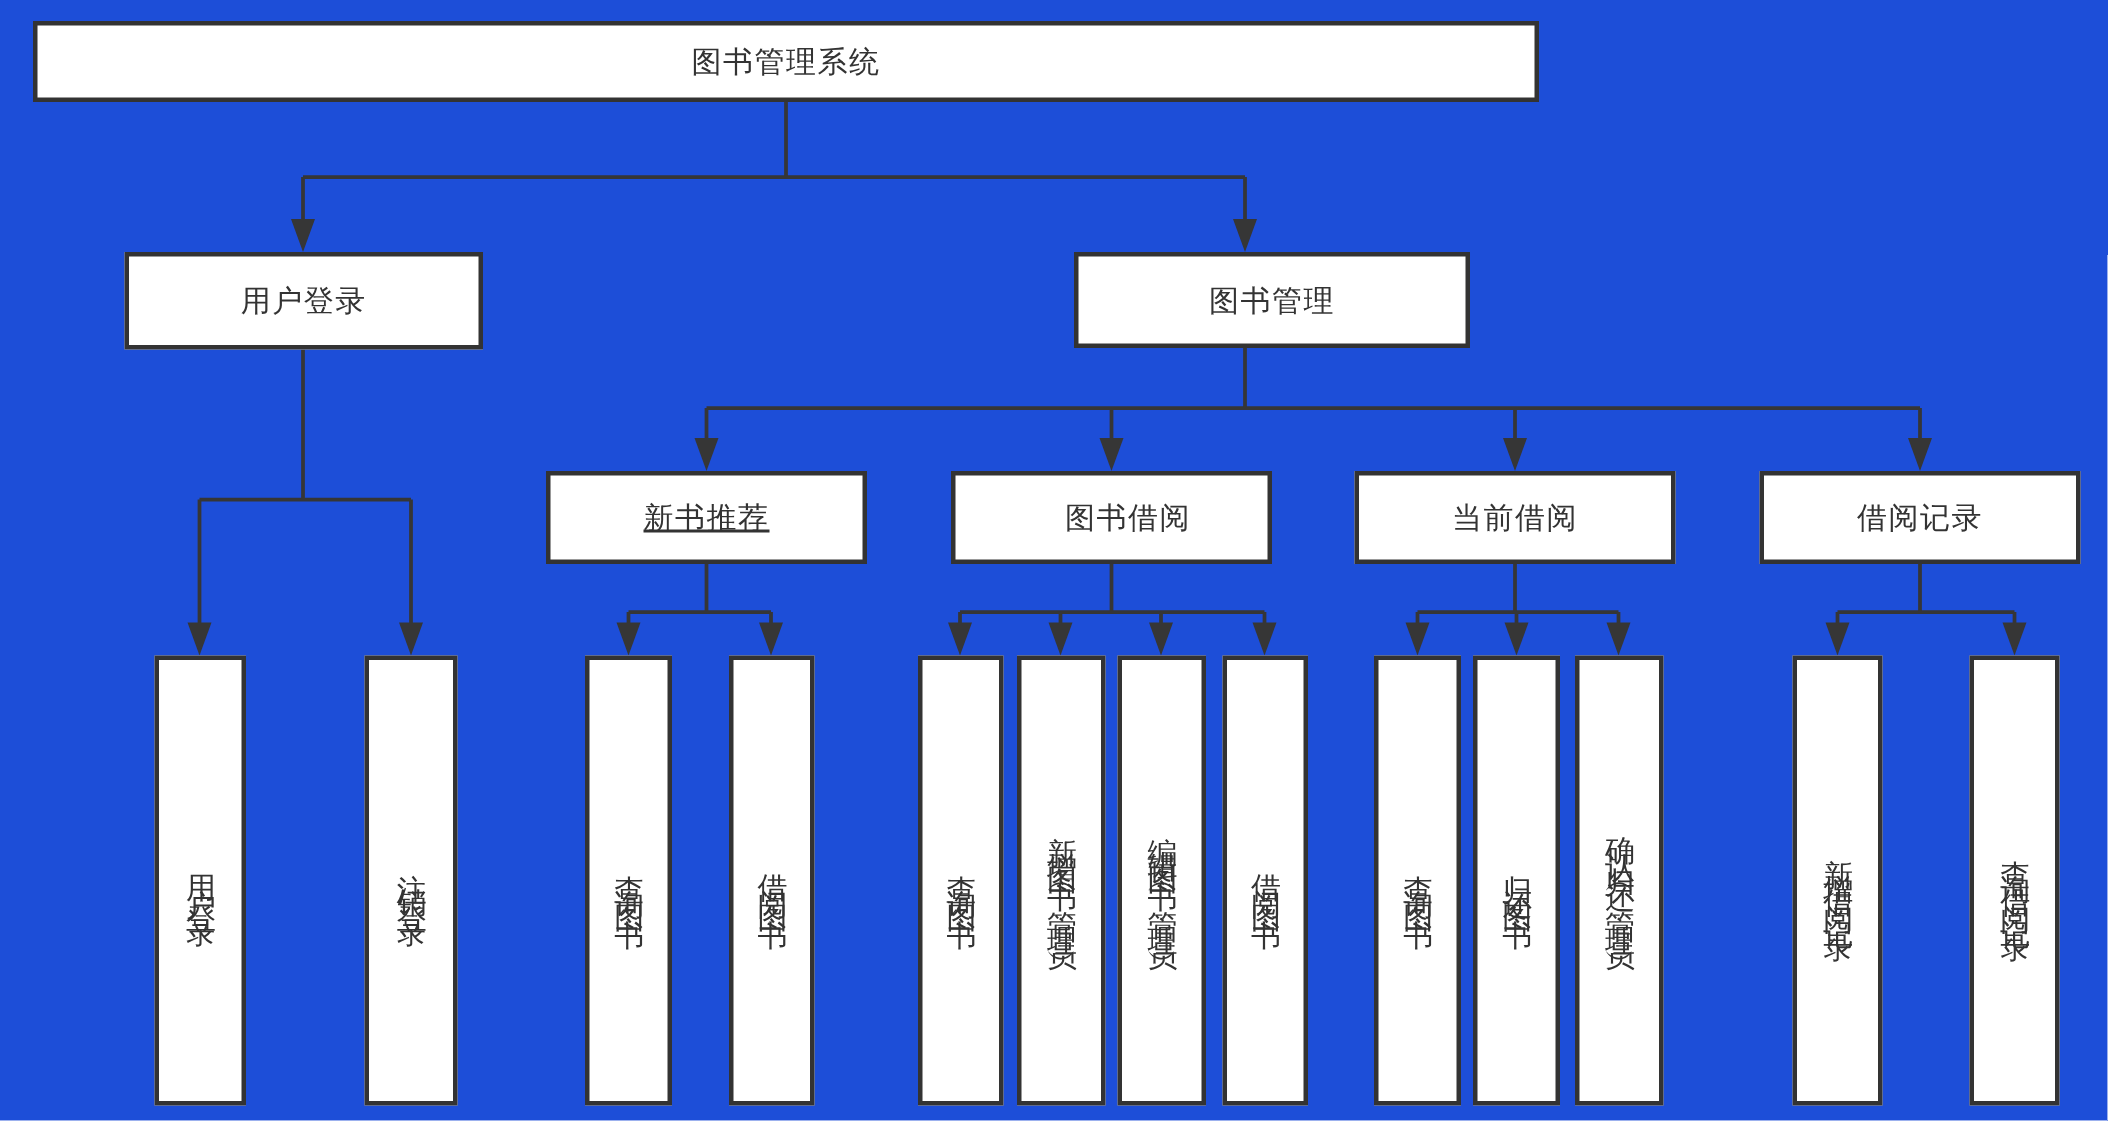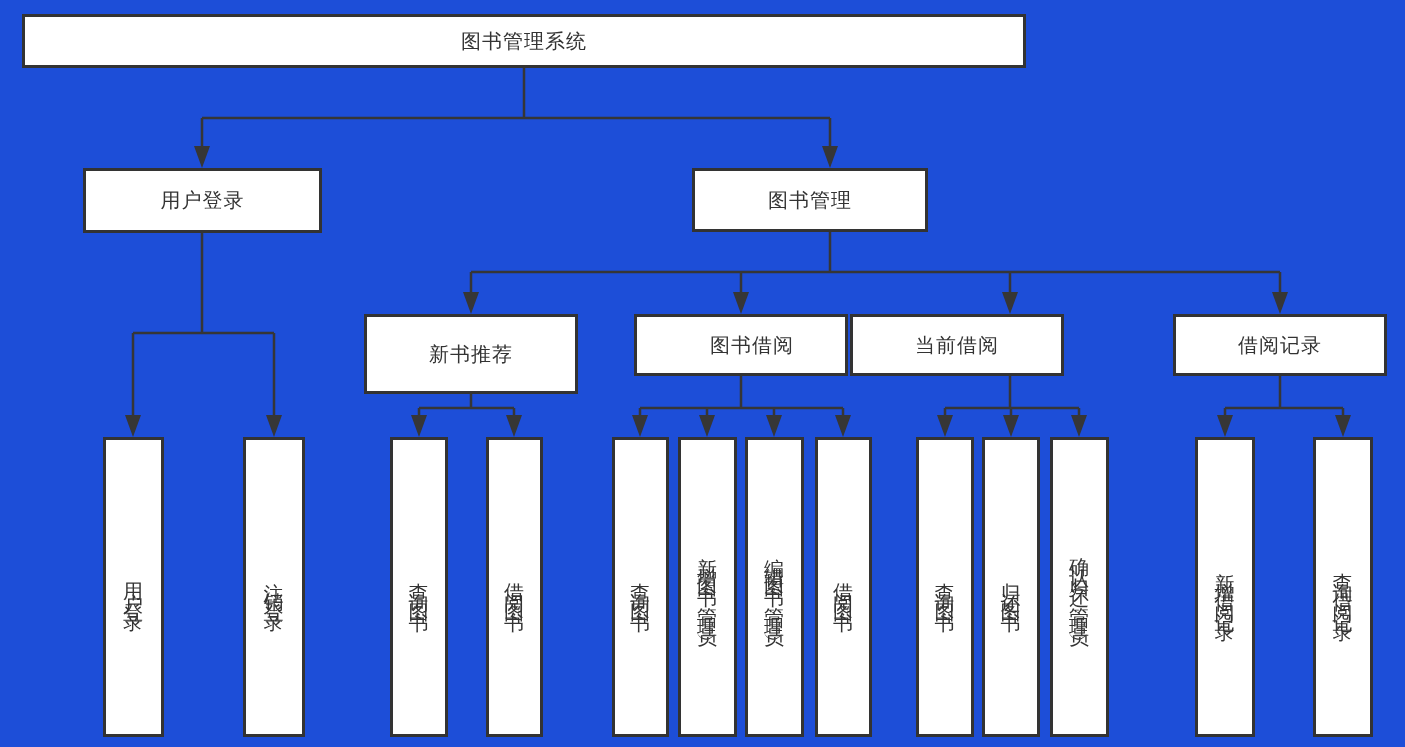--- a/index.html
+++ b/index.html
@@ -99,25 +99,25 @@
     <use href="#ah" x="945" y="437"></use>
     <use href="#ah" x="1011" y="437"></use>
     <use href="#ah" x="1079" y="437"></use>
     <use href="#ah" x="1225" y="437"></use>
     <use href="#ah" x="1343" y="437"></use>
   </svg>
 
   <div class="box h-label" style="left:22px; top:14px; width:1004px; height:54px;">图书管理系统</div>
 
   <div class="box h-label" style="left:83px; top:168px; width:239px; height:65px;">用户登录</div>
-  <div class="box h-label" style="left:692px; top:168px; width:236px; height:64px;">图书管理</div>
+  <div class="box h-label" style="left:716px; top:168px; width:264px; height:64px;">图书管理</div>
 
-  <div class="box h-label" style="left:364px; top:314px; width:214px; height:80px;">新书推荐</div>
+  <div class="box h-label" style="left:364px; top:314px; width:214px; height:62px;text-decoration:underline;">新书推荐</div>
   <div class="box h-label" style="left:634px; top:314px; width:214px; height:62px;padding-left:22px;">图书借阅</div>
-  <div class="box h-label" style="left:850px; top:314px; width:214px; height:62px;">当前借阅</div>
+  <div class="box h-label" style="left:903px; top:314px; width:214px; height:62px;">当前借阅</div>
   <div class="box h-label" style="left:1173px; top:314px; width:214px; height:62px;">借阅记录</div>
 
   <div class="box v-label" style="left:103px; top:437px; width:61px; height:300px;">用户登录</div>
   <div class="box v-label" style="left:243px; top:437px; width:62px; height:300px;">注销登录</div>
 
   <div class="box v-label" style="left:390px; top:437px; width:58px; height:300px;">查询图书</div>
   <div class="box v-label" style="left:486px; top:437px; width:57px; height:300px;">借阅图书</div>
 
   <div class="box v-label" style="left:612px; top:437px; width:57px; height:300px;">查询图书</div>
   <div class="box v-label" style="left:678px; top:437px; width:59px; height:300px;">新增图书（管理员）</div>

